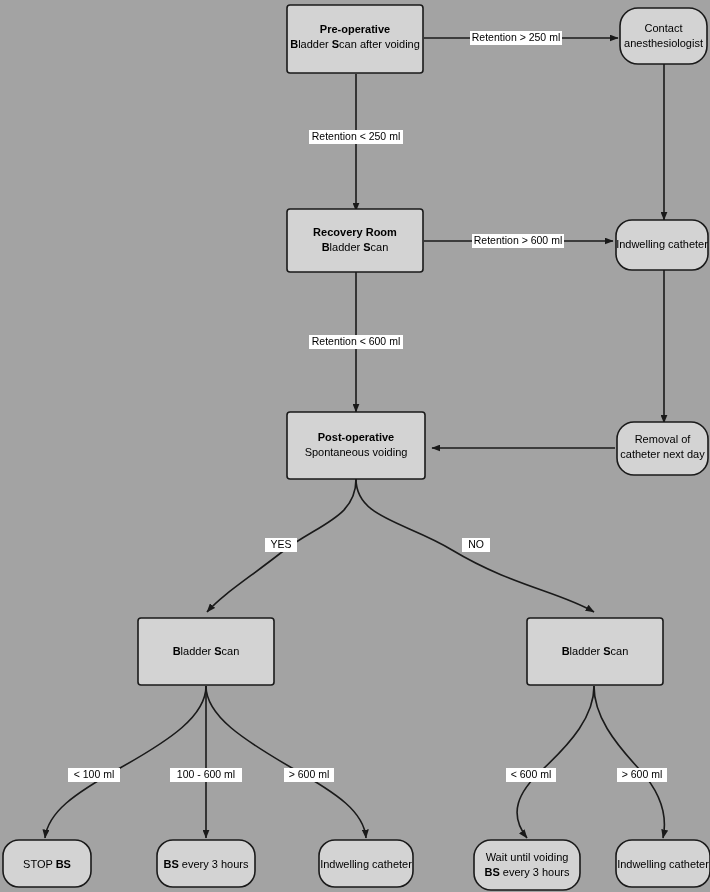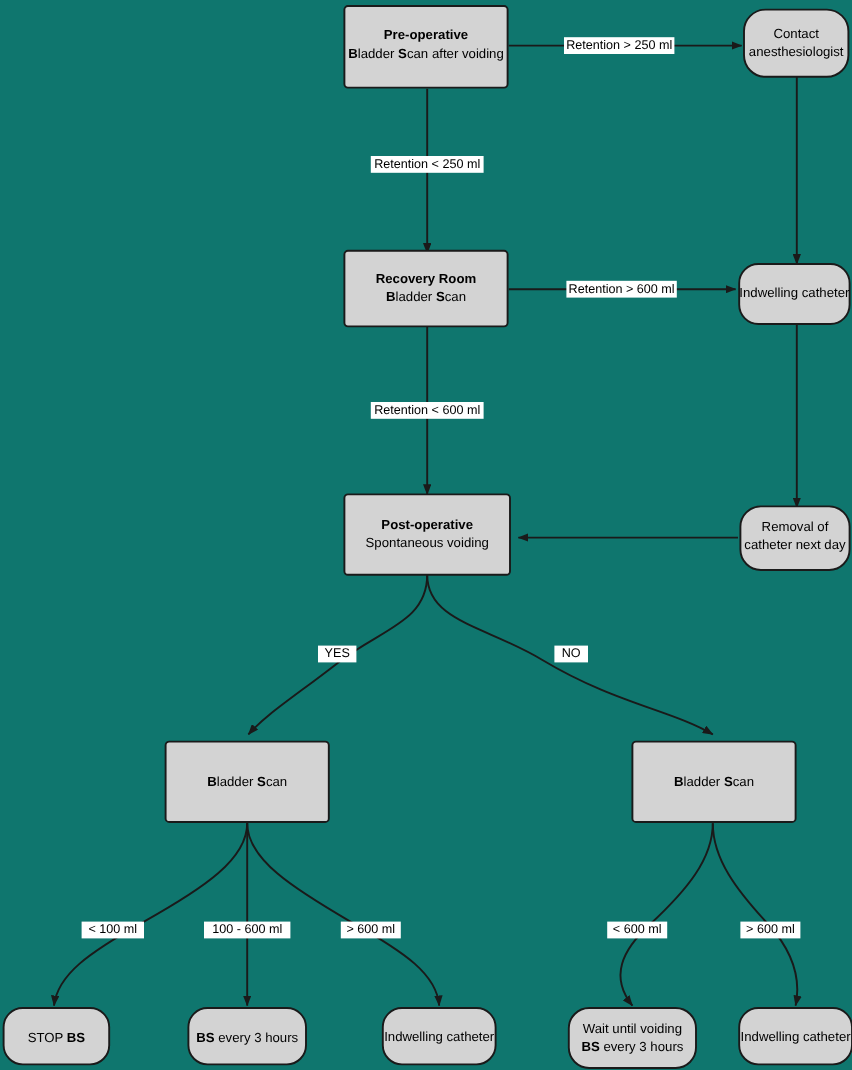--- a/index.html
+++ b/index.html
@@ -10,21 +10,21 @@
   body {
     width: 710px;
     height: 892px;
     font-family: "Liberation Sans", sans-serif;
     overflow: hidden;
   }
   #flowchart-root {
     position: relative;
     width: 710px;
     height: 892px;
-    background: #0f766e;
+    background: #a3a3a3;
   }
   svg.diagram {
     display: block;
     width: 710px;
     height: 892px;
   }
   .node-shape {
     fill: #d3d3d3;
     stroke: #1a1a1a;
     stroke-width: 1.6;

